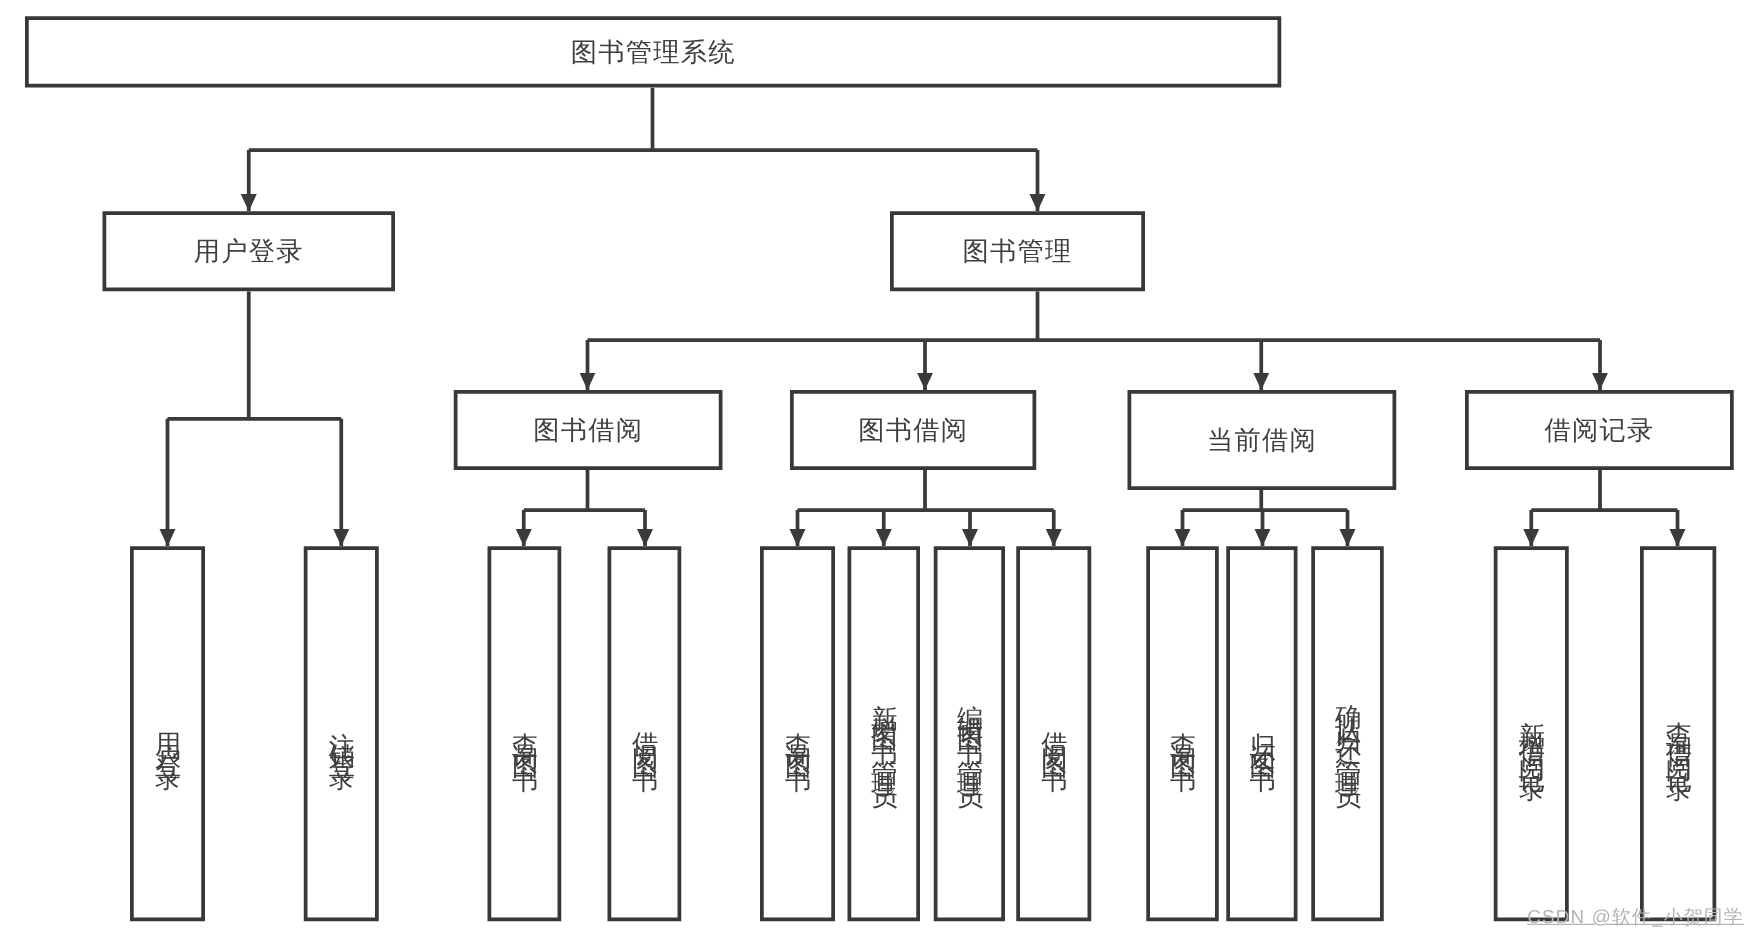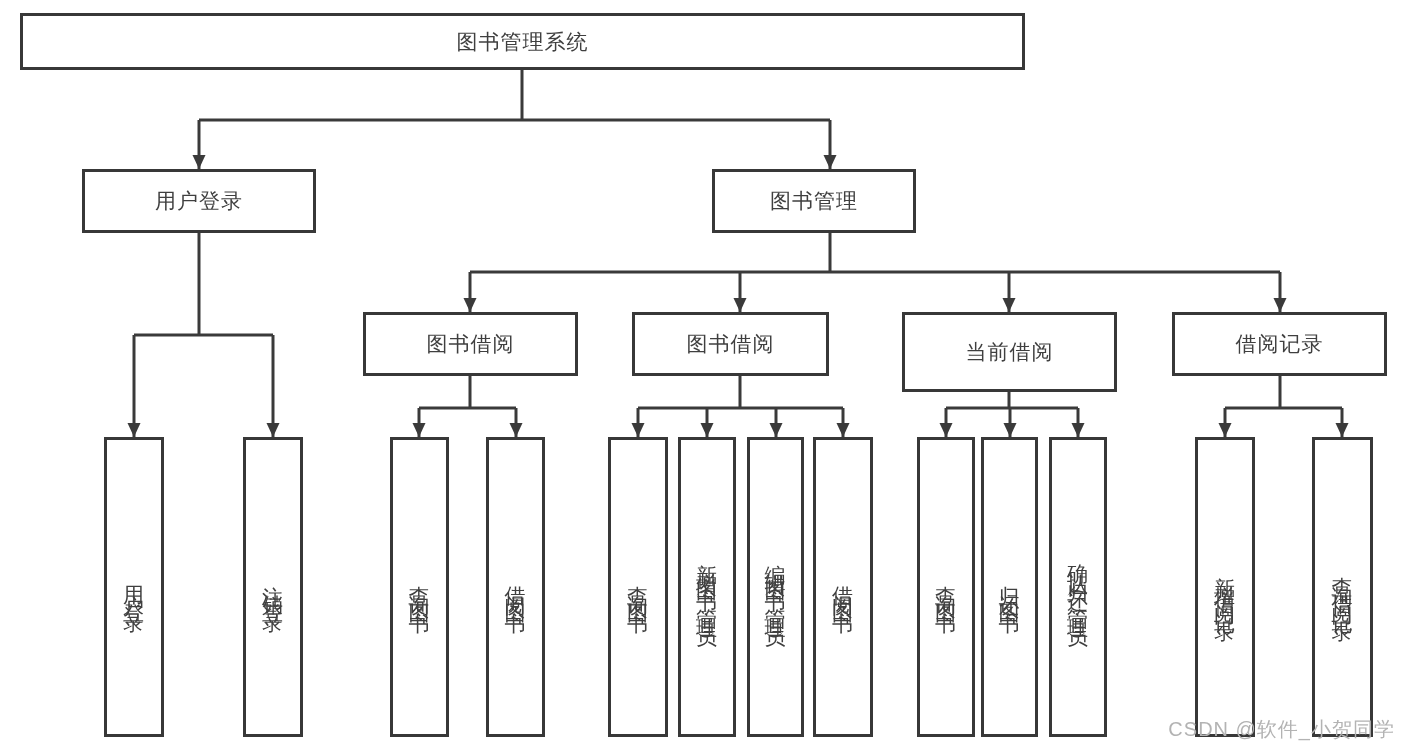--- a/index.html
+++ b/index.html
@@ -30,24 +30,25 @@
     writing-mode: vertical-rl;
     text-orientation: mixed;
     letter-spacing: 9px;
     line-height: 1;
     white-space: nowrap;
   }
   .watermark {
     position: absolute;
     right: 10px;
     bottom: 4px;
-    font-size: 20px;
+    font-size: 15px;
     color: #b3b3b3;
     z-index: 3;
     letter-spacing: 1px;
+    text-decoration: underline;
   }
 </style>
 </head>
 <body>
 
 <div class="canvas">
 
   <svg class="connectors" width="1405" height="747">
     <defs>
       <marker id="arw" markerUnits="userSpaceOnUse" markerWidth="16" markerHeight="18" refX="14" refY="9" orient="auto">

